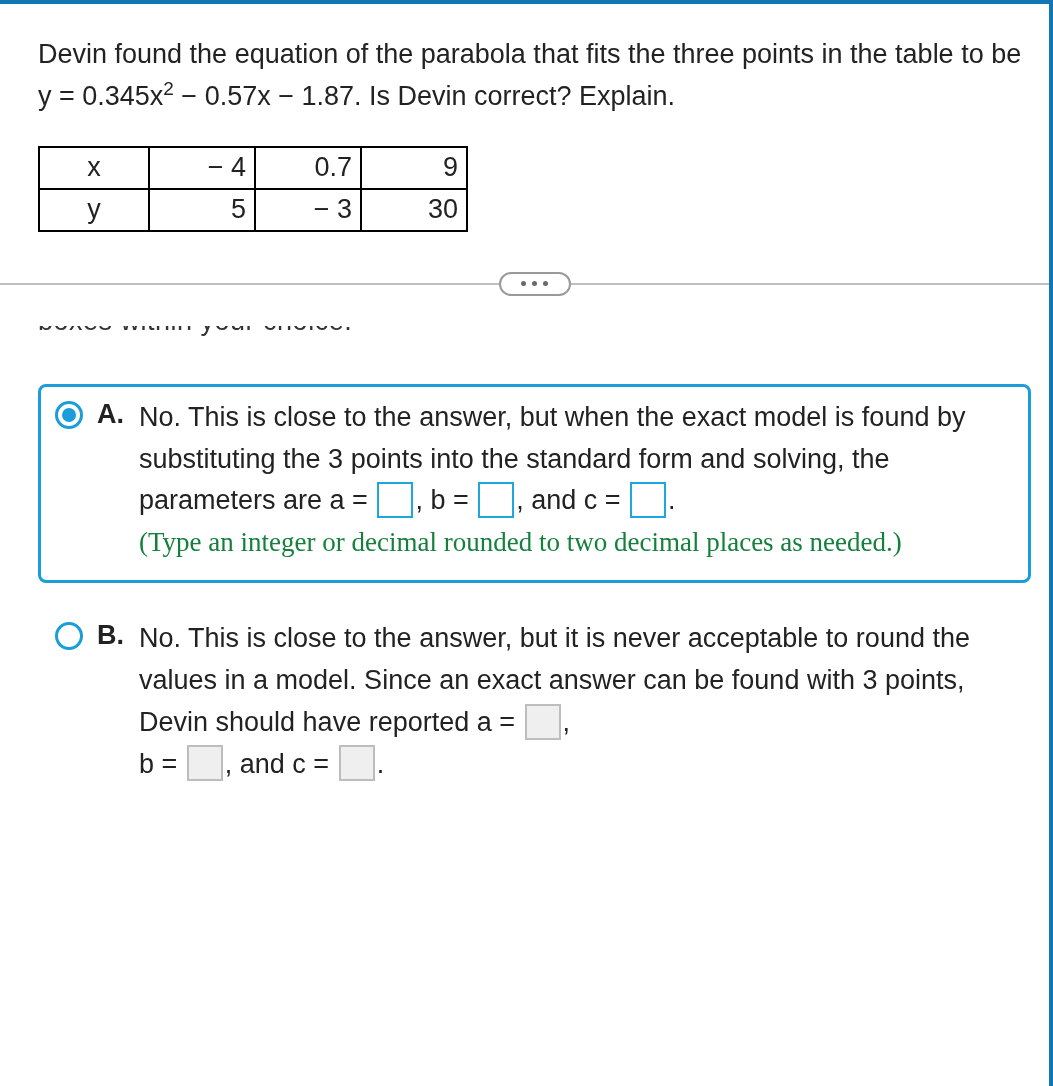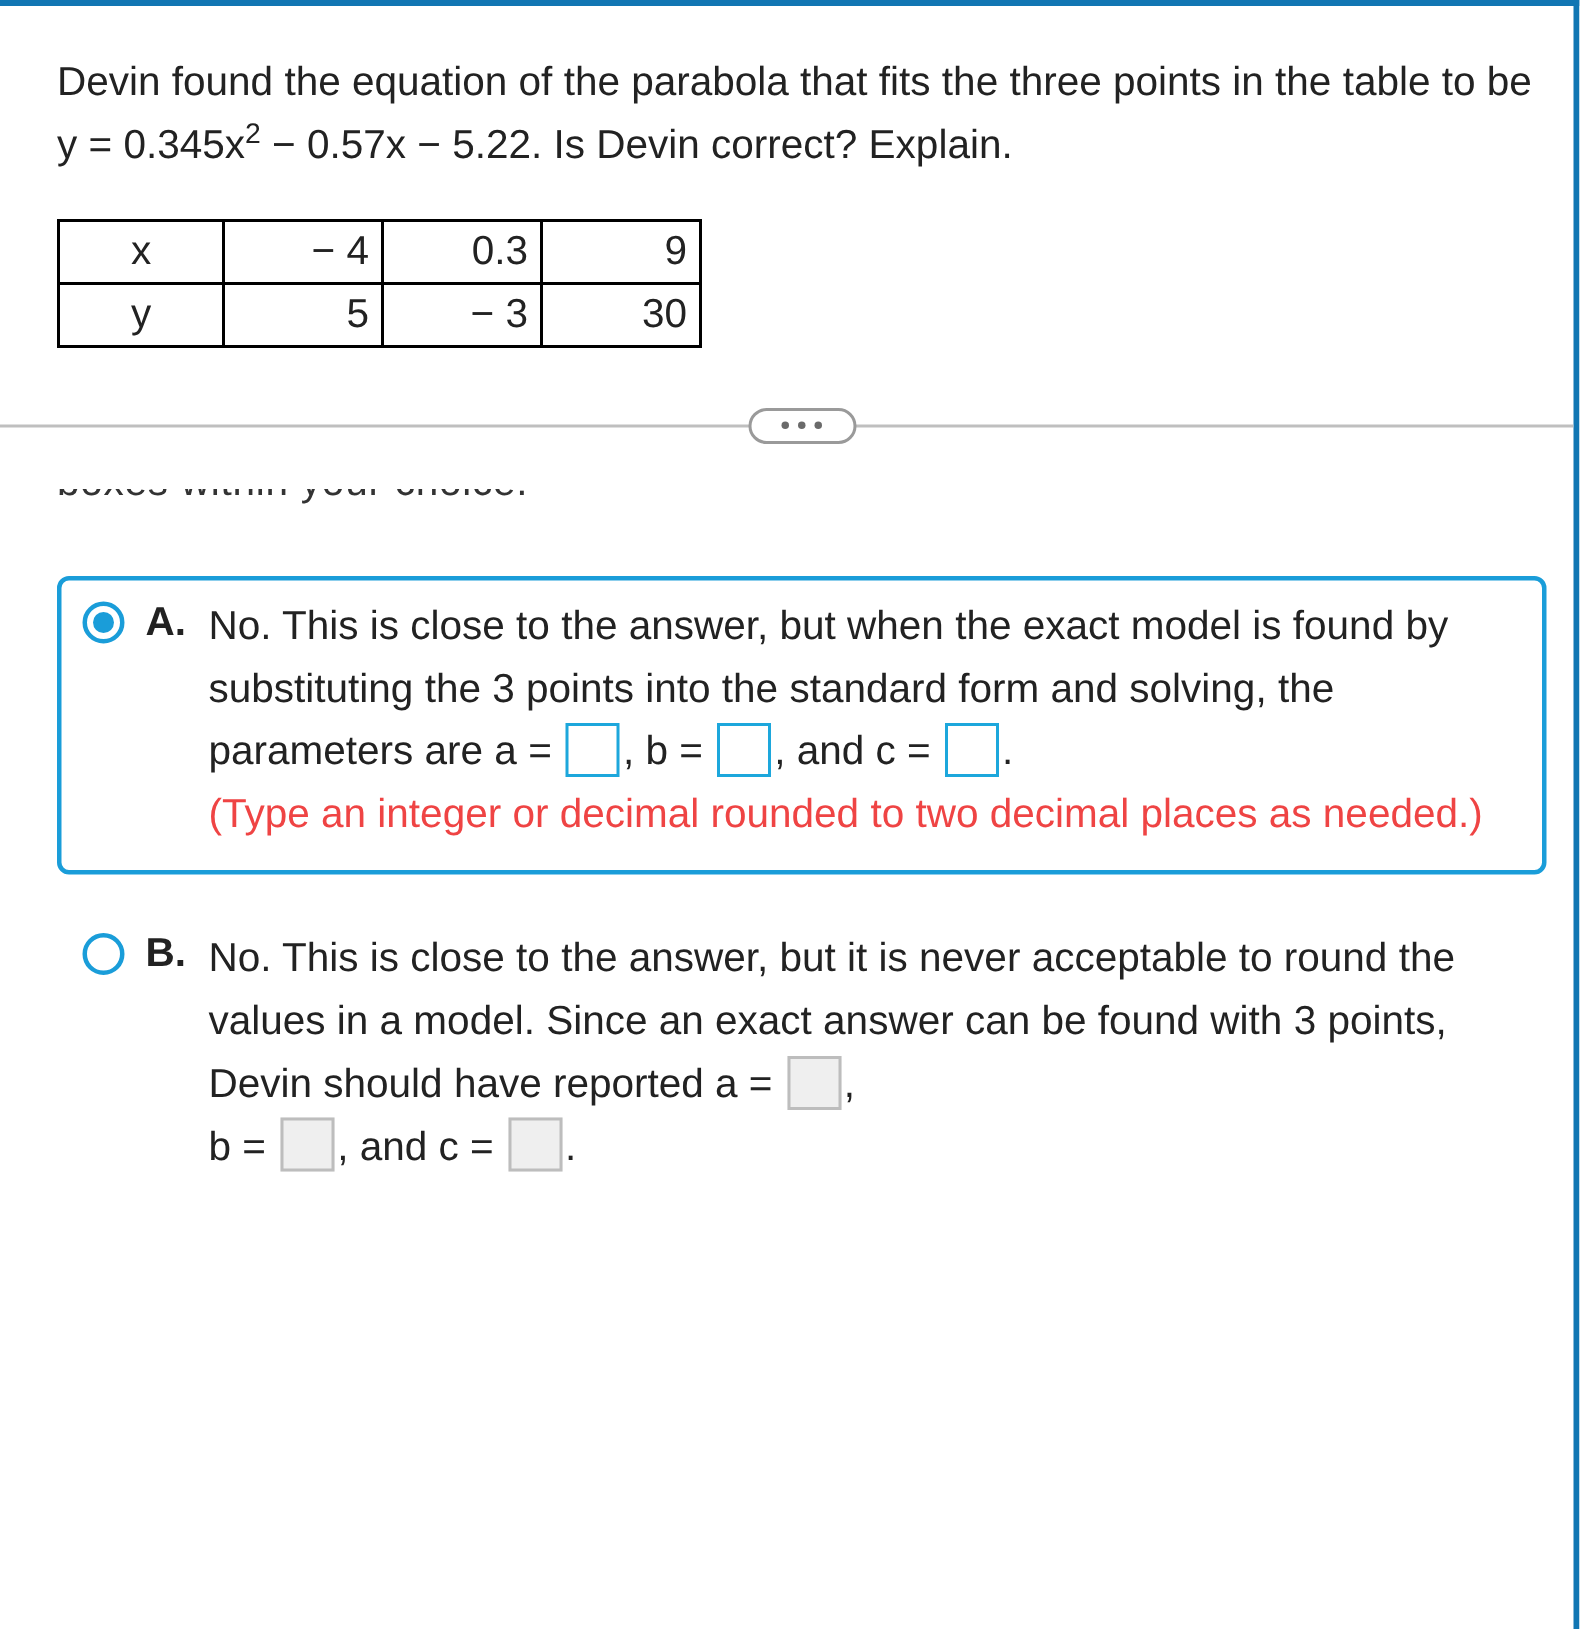--- a/index.html
+++ b/index.html
@@ -147,45 +147,46 @@
     vertical-align: middle;
     margin: 0 2px;
     position: relative;
     top: -2px;
   }
   .blank.gray {
     border-color: #bdbdbd;
     background: #efefef;
   }
   .hint {
-    color: #ef4444;
+    color: #15803d;
+    font-family: Liberation Serif, serif;
   }
   .cutoff-answer {
     height: 34px;
     overflow: hidden;
   }
   .cutoff-answer-inner {
     line-height: 1.55;
   }
 </style>
 </head>
 <body>
 
 <div class="wrap">
 
   <div class="question-text">
-    <span>Devin found the equation of the parabola that fits the three points in the table to be y = 0.345x</span><span class="supexp"><sup>2</sup></span><span> − 0.57x − 5.22. Is Devin correct? Explain.</span>
+    <span>Devin found the equation of the parabola that fits the three points in the table to be y = 0.345x</span><span class="supexp"><sup>2</sup></span><span> − 0.57x − 1.87. Is Devin correct? Explain.</span>
   </div>
 
   <table class="data">
     <tbody>
         <tr>
       <td class="lbl">x</td>
       <td class="val">− 4</td>
-      <td class="val">0.3</td>
+      <td class="val">0.7</td>
       <td class="val">9</td>
     </tr>
     <tr>
       <td class="lbl">y</td>
       <td class="val">5</td>
       <td class="val">− 3</td>
       <td class="val">30</td>
     </tr>
   </tbody>
     </table>

